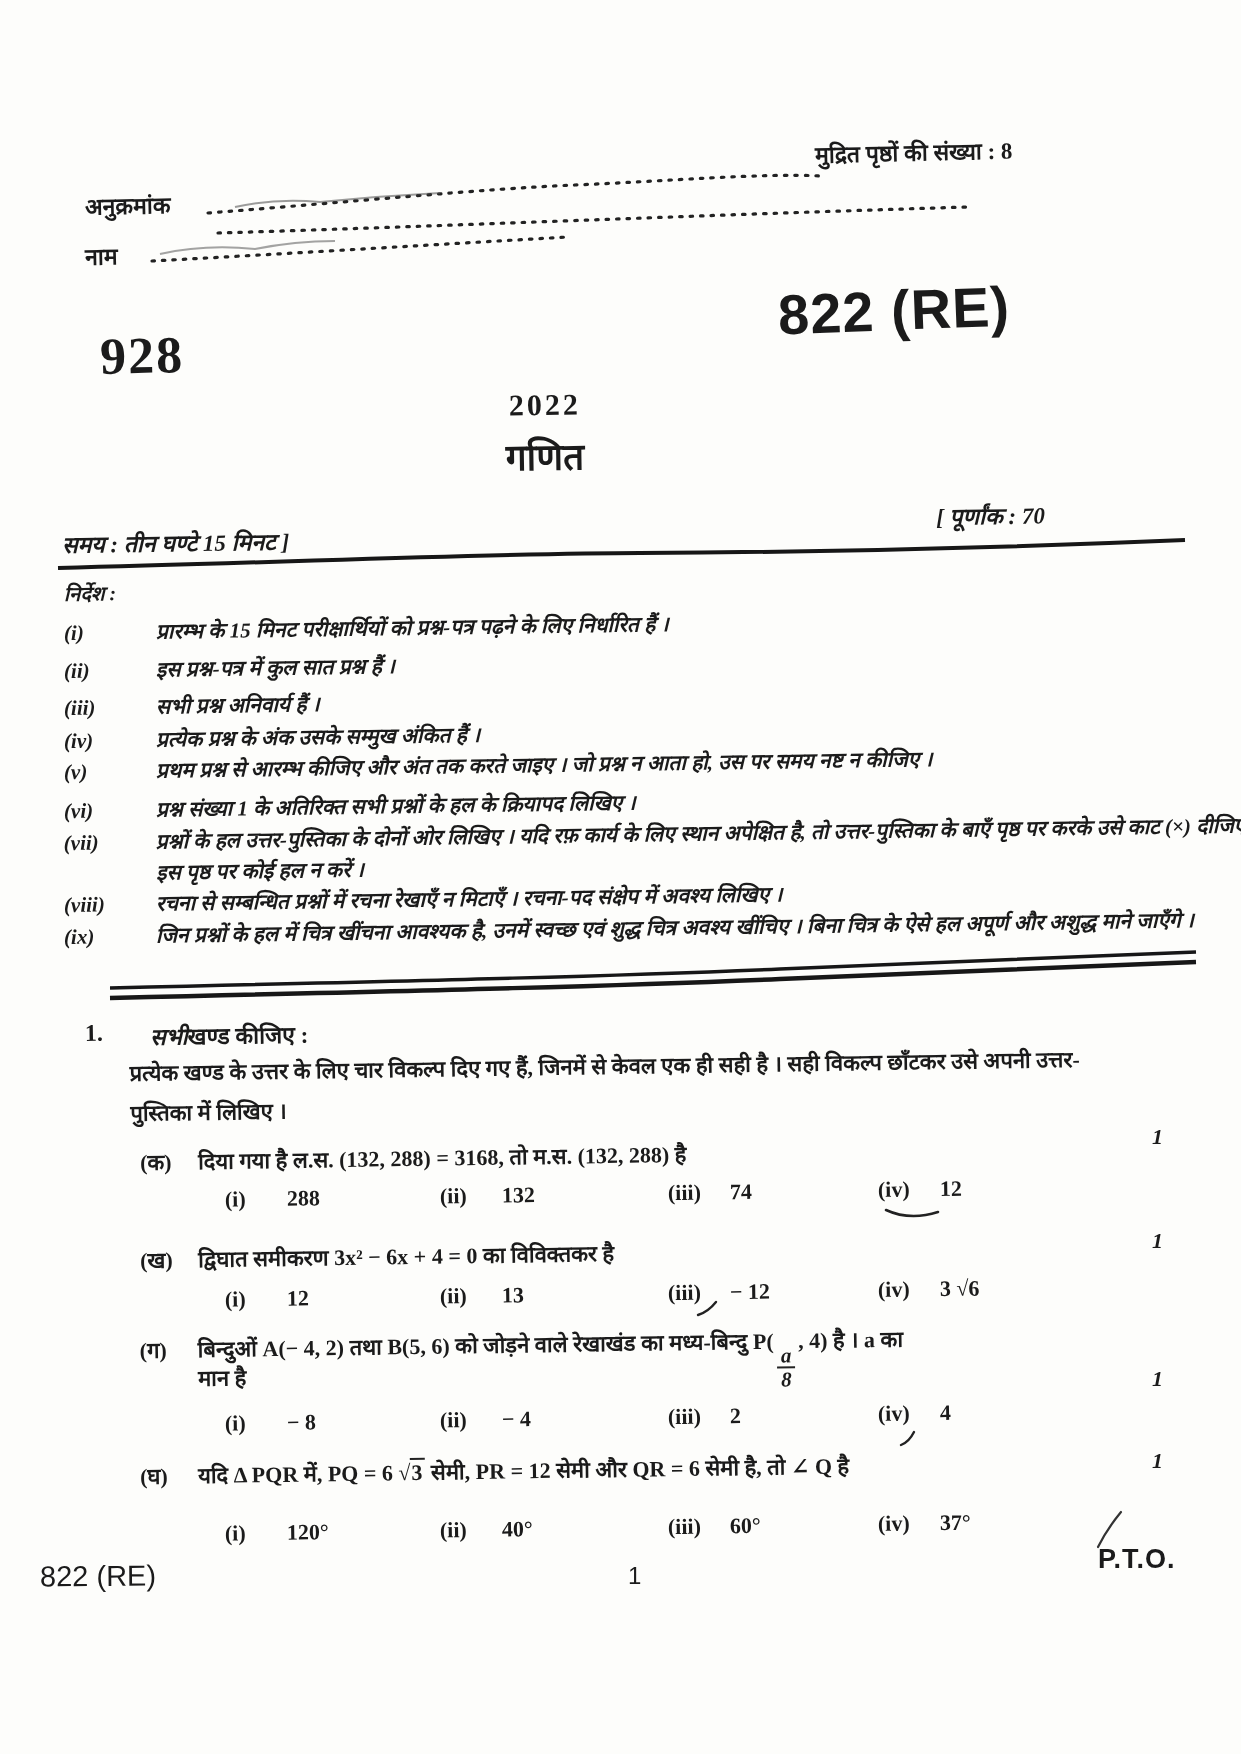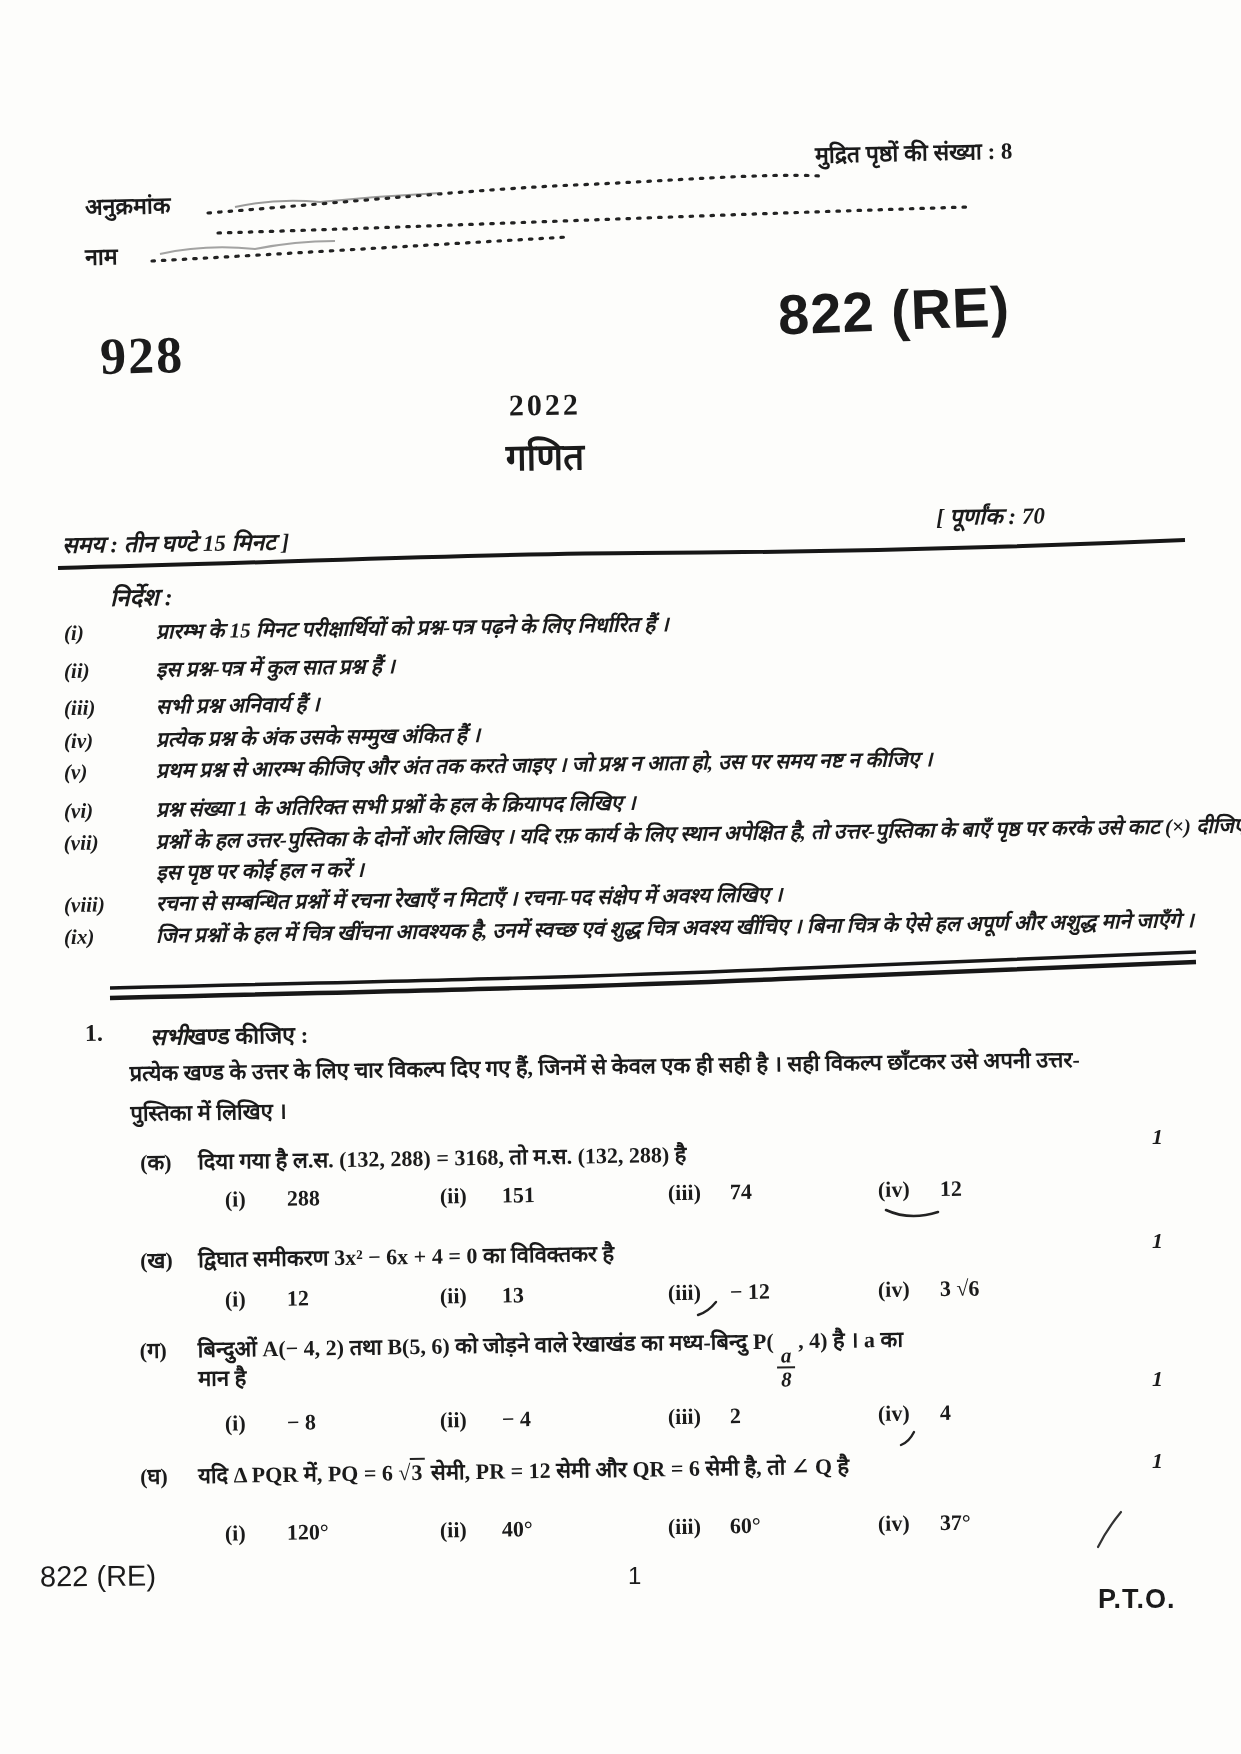--- a/index.html
+++ b/index.html
@@ -26,21 +26,21 @@
   .code-left{left:100px;top:326px;font-size:52px;font-weight:600;letter-spacing:2px;transform:rotate(-1.5deg);}
   .code-right{right:231px;top:278px;font-size:56px;font-weight:700;
     font-family:"Liberation Sans","DejaVu Sans",sans-serif;letter-spacing:1px;transform:rotate(-2.2deg);}
   .center-col{left:0;width:1090px;text-align:center;}
   .year{top:396px;font-size:30px;font-weight:700;letter-spacing:3px;}
   .subject{top:438px;font-size:37px;font-weight:700;}
   .marks-label{right:196px;top:500px;font-size:23px;font-weight:700;font-style:italic;}
   .time-label{left:62px;top:528px;font-size:23px;font-weight:700;font-style:italic;}
 
   
-  .inst-heading{left:64px;top:580px;font-size:24px;font-weight:700;font-style:italic;margin-left:46px;}
+  .inst-heading{left:64px;top:580px;font-size:20px;font-weight:700;font-style:italic;}
   .inst{left:64px;width:1108px;font-size:21px;font-weight:600;font-style:italic;line-height:31px;padding-left:92px;}
   .ilabel{display:inline-block;width:92px;margin-left:-92px;}
 
   
   .q1-num{left:85px;top:1020px;font-size:24px;font-weight:700;}
   .q1-head{left:150px;top:1020px;font-size:23px;font-weight:700;}
   .q1-head .emph{font-style:italic;}
   .q1-intro{left:130px;top:1054px;width:958px;font-size:22px;font-weight:700;line-height:40px;}
 
   .part{font-size:22px;font-weight:700;padding-left:58px;width:1010px;}
@@ -66,21 +66,21 @@
   .frac .num{padding:0 2px;}
   .sqrt{white-space:nowrap;}
   .sqrt .rsym{font-weight:400;}
   .sqrt .rval{border-top:2px solid #222;padding:0 3px 0 1px;}
 
   
   .footer-left{left:40px;top:1560px;font-size:29px;font-weight:500;
     font-family:"Liberation Sans","DejaVu Sans",sans-serif;transform:rotate(-0.5deg);}
   .footer-page{left:628px;top:1562px;font-size:24px;
     font-family:"Liberation Sans","DejaVu Sans",sans-serif;}
-  .footer-right{left:1098px;top:1584px;font-size:27px;font-weight:600;letter-spacing:1px;
+  .footer-right{left:1098px;top:1544px;font-size:27px;font-weight:600;letter-spacing:1px;
     font-family:"Liberation Sans","DejaVu Sans",sans-serif;}
 </style>
 </head>
 <body>
 
 <div class="page">
 
   <svg class="overlay" viewBox="0 0 1241 1754">
 
     <path d="M 208 213 C 350 202 480 189 575 185 C 670 181 760 173 822 176" fill="none" stroke="#222" stroke-width="3.2" stroke-dasharray="2.5 8" stroke-linecap="round"></path>
@@ -154,21 +154,21 @@
     <span class="emph">सभी</span><span>खण्ड कीजिए :</span>
   </div>
   <div class="abs q1-intro sk">प्रत्येक खण्ड के उत्तर के लिए चार विकल्प दिए गए हैं, जिनमें से केवल एक ही सही है । सही विकल्प छाँटकर उसे अपनी उत्तर-पुस्तिका में लिखिए ।</div>
 
   <div class="abs part p0 sk">
     <span class="plabel">(क)</span><span>दिया गया है ल.स. (132, 288) = 3168, तो म.स. (132, 288) है</span>
   </div>
   <div class="abs mark m0">1</div>
   <div class="abs optrow r0 sk">
     <span class="opt o0"><span class="olabel">(i)</span><span>288</span></span>
-    <span class="opt o1"><span class="olabel">(ii)</span><span>151</span></span>
+    <span class="opt o1"><span class="olabel">(ii)</span><span>132</span></span>
     <span class="opt o2"><span class="olabel">(iii)</span><span>74</span></span>
     <span class="opt o3"><span class="olabel">(iv)</span><span>12</span></span>
   </div>
 
   <div class="abs part p1 sk">
     <span class="plabel">(ख)</span><span>द्विघात समीकरण 3x² − 6x + 4 = 0 का विविक्तकर है</span>
   </div>
   <div class="abs mark m1">1</div>
   <div class="abs optrow r1 sk">
     <span class="opt o0"><span class="olabel">(i)</span><span>12</span></span>

